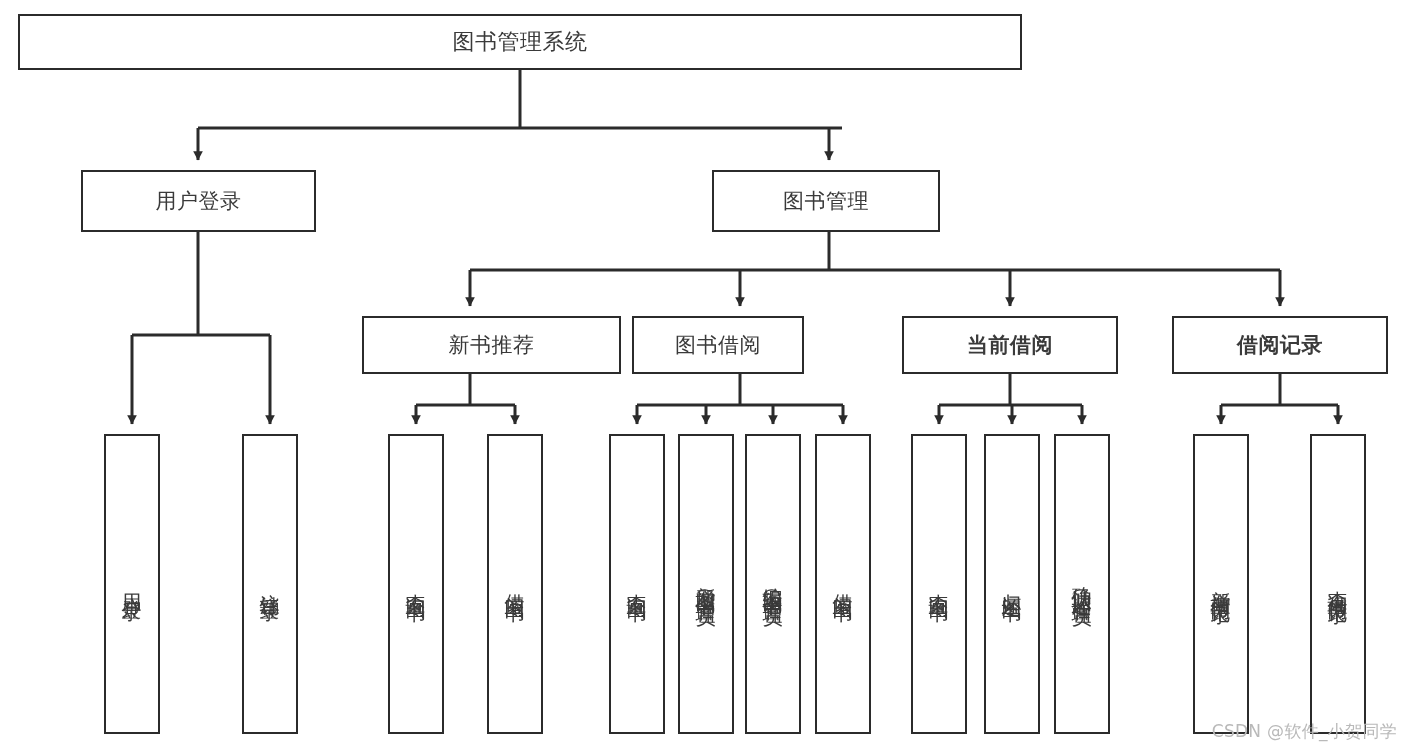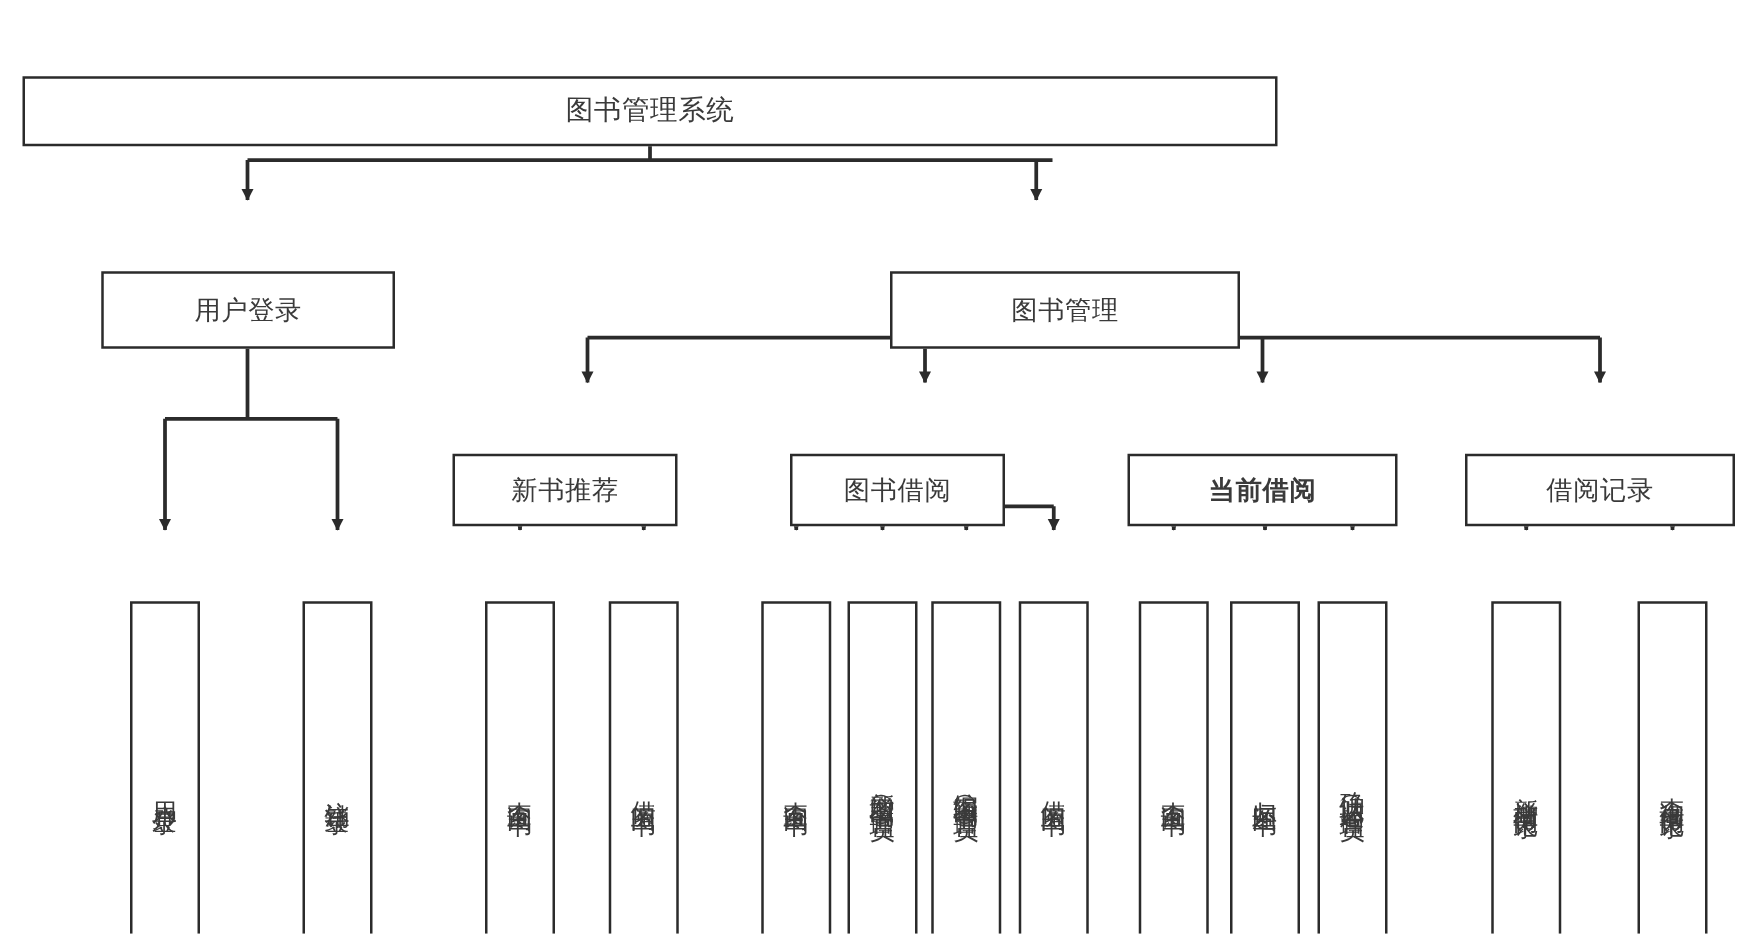--- a/index.html
+++ b/index.html
@@ -26,21 +26,20 @@
   }
   .node-box {
     position: absolute;
     box-sizing: border-box;
     background: #ffffff;
     border: 2px solid #2b2b2b;
     display: flex;
     align-items: center;
     justify-content: center;
     overflow: hidden;
-    margin-top: 47px;
   }
   .node-label {
     color: #3a3a3a;
     font-size: 21px;
     line-height: 1.05;
     letter-spacing: 0.5px;
     white-space: nowrap;
     text-align: center;
   }
   .node-box.vertical .node-label {
@@ -119,33 +118,33 @@
   </svg>
 
   <div class="node-box root" id="node-root" style="left: 18px; top: 14px; width: 1004px; height: 56px;">
     <span class="node-label">图书管理系统</span>
   </div>
 
   <div id="nodes-layer">
       <div class="node-box" style="left: 81px; top: 170px; width: 235px; height: 62px;">
         <span class="node-label">用户登录</span>
       </div>
-      <div class="node-box" style="left: 712px; top: 170px; width: 280px; height: 62px; align-items: center;">
+      <div class="node-box" style="left: 712px; top: 170px; width: 228px; height: 62px; align-items: center;">
         <span class="node-label">图书管理</span>
       </div>
-      <div class="node-box" style="left: 362px; top: 316px; width: 180px; height: 58px;">
+      <div class="node-box" style="left: 362px; top: 316px; width: 259px; height: 58px;">
         <span class="node-label">新书推荐</span>
       </div>
       <div class="node-box" style="left: 632px; top: 316px; width: 172px; height: 58px;">
         <span class="node-label">图书借阅</span>
       </div>
       <div class="node-box" style="left: 902px; top: 316px; width: 216px; height: 58px; font-weight: bold;">
         <span class="node-label">当前借阅</span>
       </div>
-      <div class="node-box" style="left: 1172px; top: 316px; width: 216px; height: 58px;">
+      <div class="node-box" style="left: 1172px; top: 316px; width: 216px; height: 58px; font-weight: bold;">
         <span class="node-label">借阅记录</span>
       </div>
       <div class="node-box vertical" style="left: 104px; top: 434px; width: 56px; height: 300px;">
         <span class="node-label">用户登录</span>
       </div>
       <div class="node-box vertical" style="left: 242px; top: 434px; width: 56px; height: 300px;">
         <span class="node-label">注销登录</span>
       </div>
       <div class="node-box vertical" style="left: 388px; top: 434px; width: 56px; height: 300px;">
         <span class="node-label">查询图书</span>
@@ -175,13 +174,14 @@
         <span class="node-label">确认归还（管理员）</span>
       </div>
       <div class="node-box vertical" style="left: 1193px; top: 434px; width: 56px; height: 300px;">
         <span class="node-label">新增借阅记录</span>
       </div>
       <div class="node-box vertical" style="left: 1310px; top: 434px; width: 56px; height: 300px;">
         <span class="node-label">查询借阅记录</span>
       </div>
     </div>
 
+  <div class="watermark">CSDN @软件_小贺同学</div>
 </div>
 
 </body></html>

